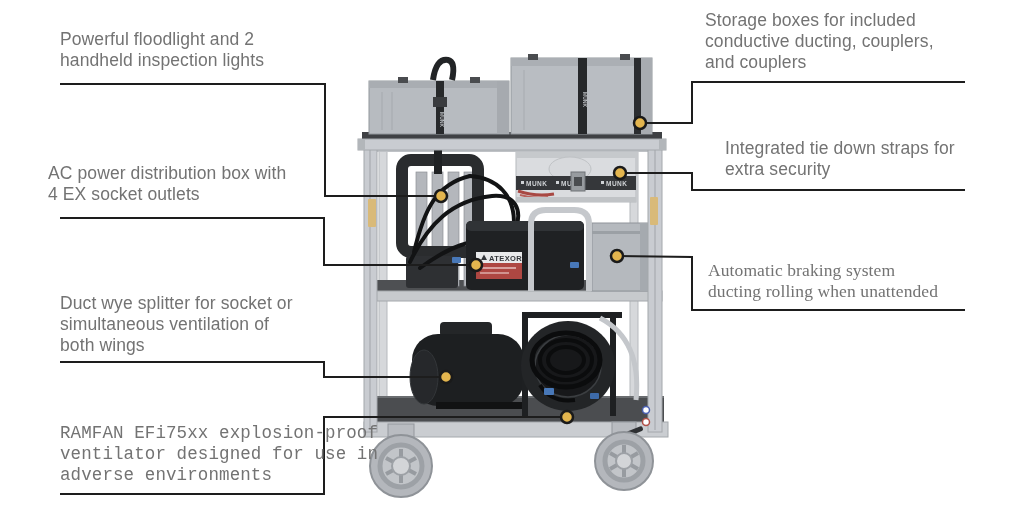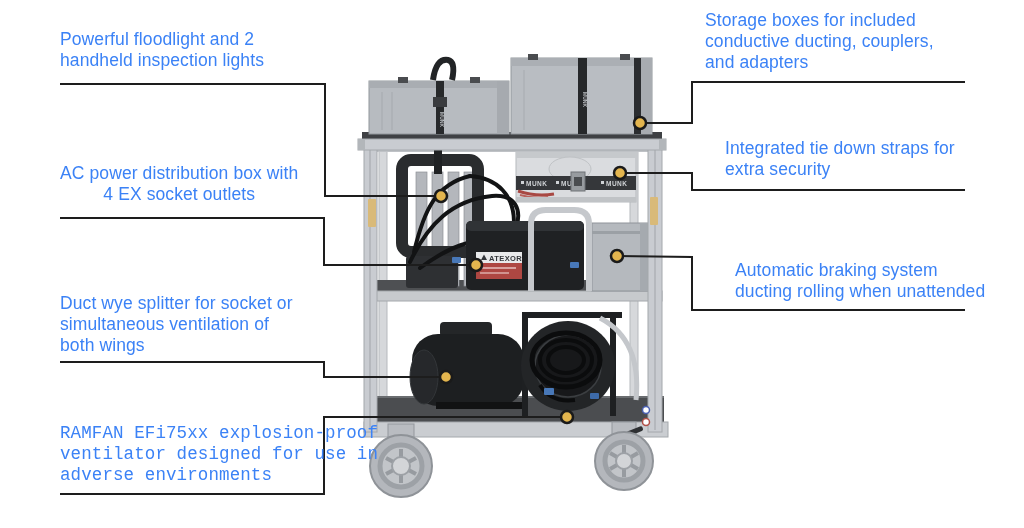--- a/index.html
+++ b/index.html
@@ -1,21 +1,21 @@
 <!DOCTYPE html>
 <html><head>
 <meta charset="utf-8">
 <style>
   html,body{margin:0;padding:0;background:#ffffff;}
   #stage{
     position:relative;width:1024px;height:528px;background:#ffffff;overflow:hidden;
     font-family:"Liberation Sans", sans-serif;
   }
   .callout{
-    position:absolute;color:#3b82f6;font-size:17.5px;line-height:21px;
+    position:absolute;color:#737373;font-size:17.5px;line-height:21px;
     letter-spacing:.1px;white-space:nowrap;
   }
   .art{position:absolute;left:0;top:0;width:1024px;height:528px;}
 </style>
 </head>
 <body>
 
 <div id="stage">
 
   <svg class="art" viewBox="0 0 1024 528">
@@ -202,42 +202,42 @@
       <circle cx="640" cy="123" r="6"></circle>
       <circle cx="620" cy="173" r="6"></circle>
       <circle cx="617" cy="256" r="6"></circle>
     </g>
   </svg>
 
   <div class="callout" style="left:60px;top:29px;">
     <div>Powerful floodlight and 2</div>
     <div>handheld inspection lights</div>
   </div>
-  <div class="callout" style="left:60px;top:163px;text-align:center;">
+  <div class="callout" style="left:48px;top:163px;">
     <div>AC power distribution box with</div>
     <div>4 EX socket outlets</div>
   </div>
   <div class="callout" style="left:60px;top:293px;">
     <div>Duct wye splitter for socket or</div>
     <div>simultaneous ventilation of</div>
     <div>both wings</div>
   </div>
   <div class="callout" style="left:60px;top:423px;font-family:Liberation Mono, monospace;">
     <div>RAMFAN EFi75xx explosion-proof</div>
     <div>ventilator designed for use in</div>
     <div>adverse environments</div>
   </div>
 
   <div class="callout" style="left:705px;top:10px;">
     <div>Storage boxes for included</div>
     <div>conductive ducting, couplers,</div>
-    <div>and adapters</div>
+    <div>and couplers</div>
   </div>
   <div class="callout" style="left:725px;top:138px;">
     <div>Integrated tie down straps for</div>
     <div>extra security</div>
   </div>
-  <div class="callout" style="left:735px;top:260px;">
+  <div class="callout" style="left:708px;top:260px;font-family:Liberation Serif, serif;">
     <div>Automatic braking system</div>
     <div>ducting rolling when unattended</div>
   </div>
 
 </div>
 
 </body></html>

